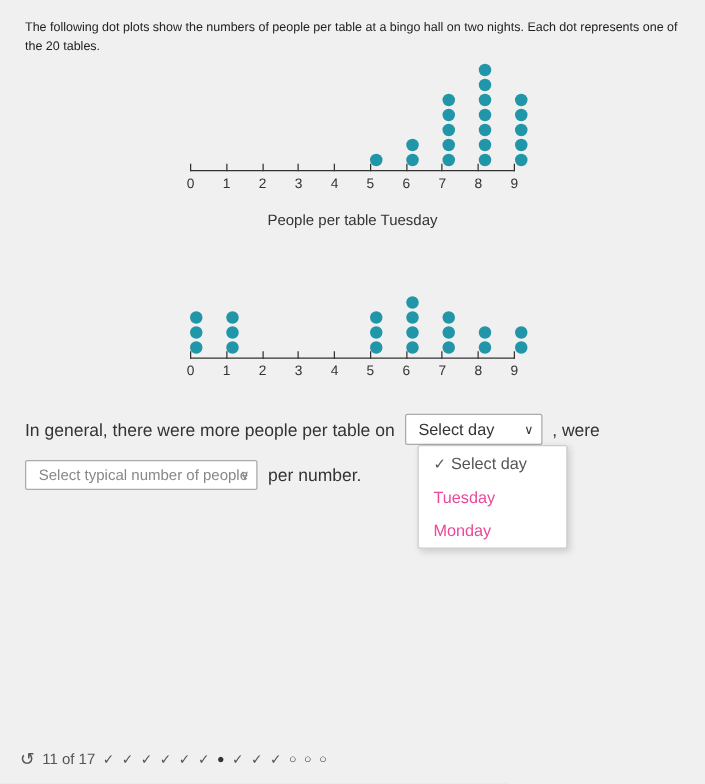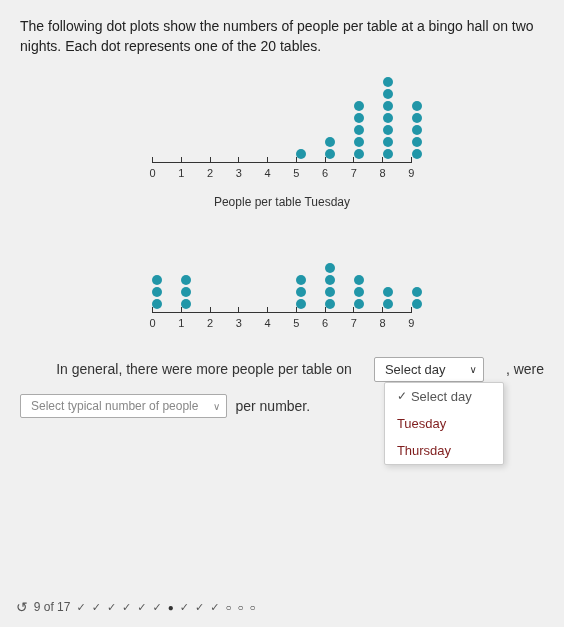--- a/index.html
+++ b/index.html
@@ -15,24 +15,23 @@
 
     .card {
       background: #f0f0f0;
       width: 564px;
       min-height: 627px;
       padding: 16px 20px 20px 20px;
       position: relative;
     }
 
     .description {
-      font-size: 14px;
+      font-size: 10px;
       line-height: 1.45;
       color: #222;
-      margin-bottom: 14px;
     }
 
     .charts-area {
       display: flex;
       flex-direction: column;
       align-items: center;
       gap: 12px;
       margin-bottom: 16px;
     }
 
@@ -92,26 +91,25 @@
     .question-text {
       font-size: 14px;
       font-weight: bold;
       color: #222;
       margin-bottom: 14px;
     }
 
     .answer-row {
       display: flex;
       align-items: center;
-      gap: 22px;
+      gap: 8px;
       font-size: 14px;
       color: #333;
       margin-bottom: 12px;
       flex-wrap: wrap;
-      justify-content: flex-end;
     }
 
     .dropdown {
       position: relative;
       display: inline-block;
     }
 
     .dropdown-btn {
       border: 1px solid #aaa;
       background: white;
@@ -143,21 +141,21 @@
       border-radius: 2px;
       z-index: 100;
       min-width: 120px;
       box-shadow: 2px 2px 6px rgba(0,0,0,0.15);
     }
 
     .dropdown-menu-item {
       padding: 6px 12px;
       font-size: 13px;
       cursor: pointer;
-      color: #7f1d1d;
+      color: #ec4899;
     }
 
     .dropdown-menu-item.selected {
       display: flex;
       align-items: center;
       gap: 4px;
       color: #555;
     }
 
     .dropdown-menu-item.selected::before {
@@ -169,21 +167,21 @@
       display: flex;
       align-items: center;
       gap: 8px;
       font-size: 14px;
       color: #333;
     }
 
     .dropdown2-btn {
       border: 1px solid #aaa;
       background: white;
-      padding: 4px 28px 4px 10px;
+      padding: 4px 7px 4px 10px;
       font-size: 12px;
       cursor: pointer;
       border-radius: 2px;
       min-width: 160px;
       text-align: left;
       position: relative;
       color: #888;
     }
 
     .dropdown2-btn::after {
@@ -376,38 +374,38 @@
 
   <div class="answer-row">
     <span>In general, there were more people per table on</span>
     <div class="dropdown" style="position:relative;">
       <button class="dropdown-btn">
         <span>Select day</span>
       </button>
       <div class="dropdown-menu" style="display:block; position:absolute; top:100%; right:-20px;">
         <div class="dropdown-menu-item selected">Select day</div>
         <div class="dropdown-menu-item">Tuesday</div>
-        <div class="dropdown-menu-item">Thursday</div>
+        <div class="dropdown-menu-item">Monday</div>
       </div>
     </div>
     <span>, were</span>
   </div>
 
   <div class="second-row">
     <div class="dropdown">
       <button class="dropdown2-btn">
         <span>Select typical number of people</span>
       </button>
     </div>
     <span>per number.</span>
   </div>
 
   <div class="footer">
     <span class="refresh-icon">↺</span>
-    <span>9 of 17</span>
+    <span>11 of 17</span>
     <span class="prog-check">✓</span>
     <span class="prog-check">✓</span>
     <span class="prog-check">✓</span>
     <span class="prog-check">✓</span>
     <span class="prog-check">✓</span>
     <span class="prog-check">✓</span>
     <span style="font-size:10px;color:#333;">●</span>
     <span class="prog-check">✓</span>
     <span class="prog-check">✓</span>
     <span class="prog-check">✓</span>

